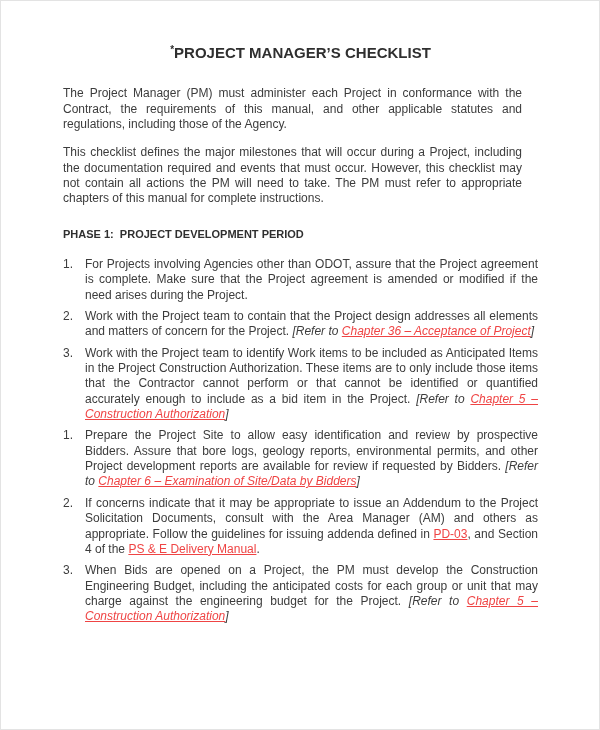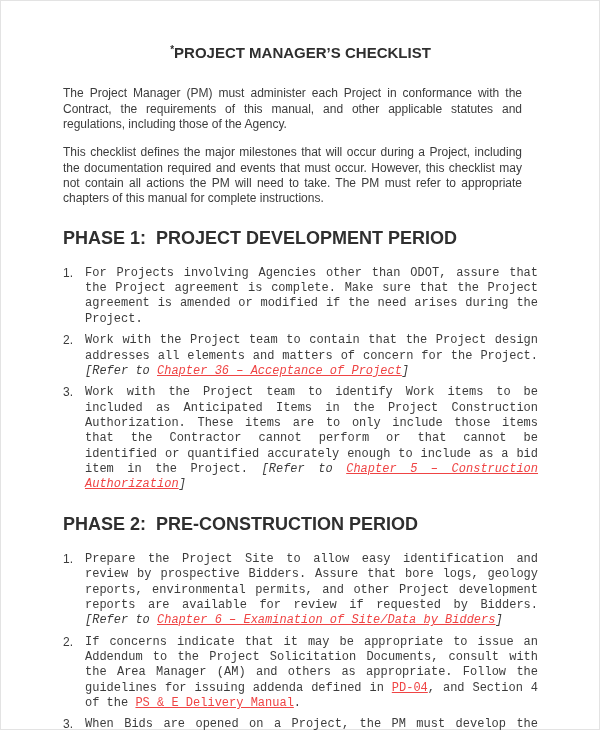--- a/index.html
+++ b/index.html
@@ -22,40 +22,39 @@
     font-size: 15px;
     color: #2f2f2f;
     margin: 0 0 24px 0;
   }
   .doc-title .marker {
     font-size: 10px;
     vertical-align: 5px;
   }
   p.para { margin: 0 16px 13px 0; }
   h2.phase-heading {
-    font-size: 18px;
+    font-size: 11px;
     font-weight: bold;
     color: #2f2f2f;
     margin: 20px 0 16px 0;
     text-align: left;
   }
   .list { margin: 0 0 4px 0; }
   .li {
     display: flex;
     margin: 0 0 6px 0;
   }
   .li-num {
     width: 22px;
     flex-shrink: 0;
     text-align: left;
   }
   .li-body {
     flex: 1;
     text-align: justify;
-    font-family: Liberation Mono, monospace;
   }
   a.doc-link {
     color: #ef4444;
     text-decoration: underline;
     cursor: pointer;
   }
   .refer { font-style: italic; }
   .refer a.doc-link { font-style: italic; }
 </style>
 </head>
@@ -84,32 +83,31 @@
       <span class="li-body"><span>Work with the Project team to contain that the Project design addresses all elements and matters of concern for the Project. </span><span class="refer"><span>[Refer to </span><a class="doc-link">Chapter 36 – Acceptance of Project</a><span>]</span></span></span>
     </div>
 
     <div class="li">
       <span class="li-num">3.</span>
       <span class="li-body"><span>Work with the Project team to identify Work items to be included as Anticipated Items in the Project Construction Authorization. These items are to only include those items that the Contractor cannot perform or that cannot be identified or quantified accurately enough to include as a bid item in the Project. </span><span class="refer"><span>[Refer to </span><a class="doc-link">Chapter 5 – Construction Authorization</a><span>]</span></span></span>
     </div>
 
   </div>
 
-  <h2 class="phase-heading">PHASE 2:&nbsp; PRE-CONSTRUCTION PERIOD</h2>
 
   <div class="list">
 
     <div class="li">
       <span class="li-num">1.</span>
       <span class="li-body"><span>Prepare the Project Site to allow easy identification and review by prospective Bidders. Assure that bore logs, geology reports, environmental permits, and other Project development reports are available for review if requested by Bidders. </span><span class="refer"><span>[Refer to </span><a class="doc-link">Chapter 6 – Examination of Site/Data by Bidders</a><span>]</span></span></span>
     </div>
 
     <div class="li">
       <span class="li-num">2.</span>
-      <span class="li-body"><span>If concerns indicate that it may be appropriate to issue an Addendum to the Project Solicitation Documents, consult with the Area Manager (AM) and others as appropriate. Follow the guidelines for issuing addenda defined in </span><a class="doc-link">PD-04</a><span>, and Section 4 of the </span><a class="doc-link">PS &amp; E Delivery Manual</a><span>.</span></span>
+      <span class="li-body"><span>If concerns indicate that it may be appropriate to issue an Addendum to the Project Solicitation Documents, consult with the Area Manager (AM) and others as appropriate. Follow the guidelines for issuing addenda defined in </span><a class="doc-link">PD-03</a><span>, and Section 4 of the </span><a class="doc-link">PS &amp; E Delivery Manual</a><span>.</span></span>
     </div>
 
     <div class="li">
       <span class="li-num">3.</span>
       <span class="li-body"><span>When Bids are opened on a Project, the PM must develop the Construction Engineering Budget, including the anticipated costs for each group or unit that may charge against the engineering budget for the Project. </span><span class="refer"><span>[Refer to </span><a class="doc-link">Chapter 5 – Construction Authorization</a><span>]</span></span></span>
     </div>
 
   </div>
 
 </div>

